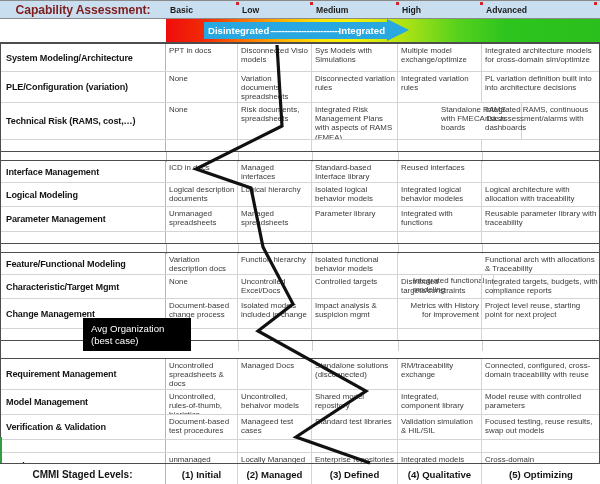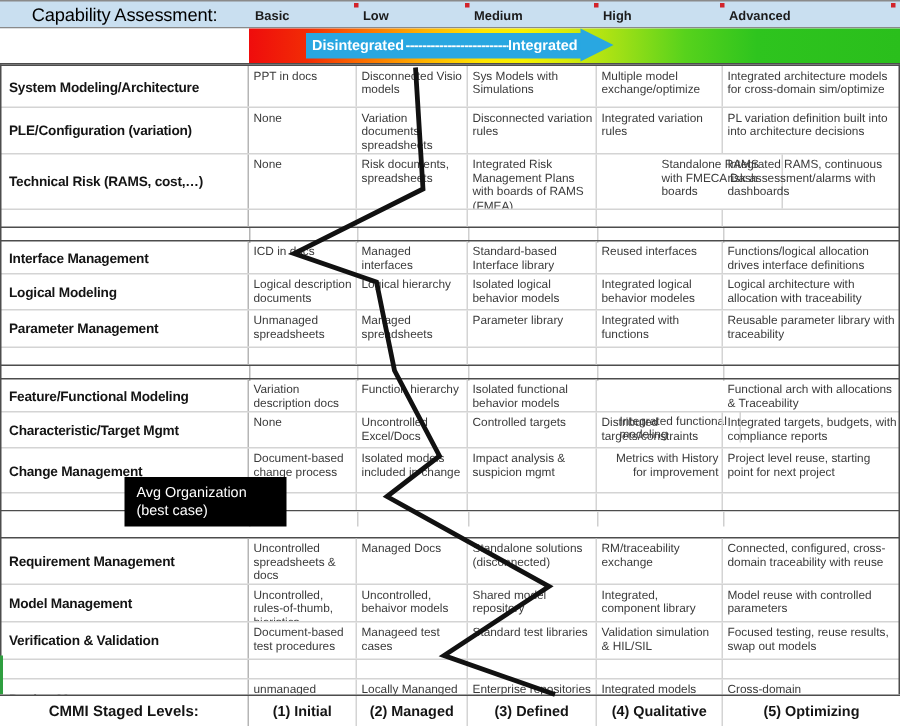--- a/index.html
+++ b/index.html
@@ -17,21 +17,21 @@
   .hdr-row{
     position:absolute;left:0;top:0;width:600px;height:19px;
     background:#c9dff0;
     border-top:1px solid #8a8a8a;
     border-bottom:1px solid #8a8a8a;
     box-sizing:border-box;
   }
   .hdr-title{
     position:absolute;left:0;top:0;width:166px;height:18px;
     display:flex;align-items:center;justify-content:center;
-    font-weight:normal;font-size:12.2px;color:#000000;
+    font-weight:bold;font-size:12.2px;color:#7f1d1d;
     letter-spacing:-0.1px;
   }
   .hdr-cell{
     position:absolute;top:0;height:18px;
     display:flex;align-items:center;
     font-weight:bold;font-size:8.6px;color:#1b1b1b;
     padding-left:4px;box-sizing:border-box;
   }
   .redmark{
     position:absolute;width:3px;height:3px;background:#d2232a;top:1px;
@@ -210,21 +210,21 @@
           <div class="cell" style="left: 166px; width: 72px;">None</div>
           <div class="cell" style="left: 238px; width: 74px;">Variation documents, spreadsheets</div>
           <div class="cell" style="left: 312px; width: 86px;">Disconnected variation rules</div>
           <div class="cell" style="left: 398px; width: 84px;">Integrated variation rules</div>
           <div class="cell last" style="left: 482px; width: 118px;">PL variation definition built into into architecture decisions</div>
         </div>
         <div class="row" style="top: 59px; height: 37px;">
           <div class="cap">Technical Risk (RAMS, cost,…)</div>
           <div class="cell" style="left: 166px; width: 72px;">None</div>
           <div class="cell" style="left: 238px; width: 74px;">Risk documents, spreadsheets</div>
-          <div class="cell" style="left: 312px; width: 86px;">Integrated Risk Management Plans with boards of RAMS (FMEA)</div>
+          <div class="cell" style="left: 312px; width: 86px;">Integrated Risk Management Plans with aspects of RAMS (FMEA)</div>
           <div class="cell" style="left: 398px; width: 84px; margin-left: 40px;">Standalone RAMS with FMECA Dash boards</div>
           <div class="cell last" style="left: 482px; width: 118px;">Integrated RAMS, continuous risk assessment/alarms with dashboards</div>
         </div>
         <div class="row last" style="top: 96px; height: 11px;">
           <div class="cap"></div>
           <div class="cell" style="left: 166px; width: 72px;"></div>
           <div class="cell" style="left: 238px; width: 74px;"></div>
           <div class="cell" style="left: 312px; width: 86px;"></div>
           <div class="cell" style="left: 398px; width: 84px;"></div>
           <div class="cell last" style="left: 482px; width: 118px;"></div>
@@ -237,21 +237,20 @@
         <div class="vdiv" style="left: 398px;"></div>
         <div class="vdiv" style="left: 482px;"></div>
       </div>
       <div class="grp" style="top: 117px; height: 84px;">
         <div class="row" style="top: 0px; height: 22px;">
           <div class="cap">Interface Management</div>
           <div class="cell" style="left: 166px; width: 72px;">ICD in docs</div>
           <div class="cell" style="left: 312px; width: 86px;">Standard-based Interface library</div>
           <div class="cell" style="left: 238px; width: 74px;">Managed interfaces</div>
           <div class="cell" style="left: 398px; width: 84px;">Reused interfaces</div>
-          <div class="cell last" style="left: 482px; width: 118px;">Functions/logical allocation drives interface definitions</div>
         </div>
         <div class="row" style="top: 22px; height: 24px;">
           <div class="cap">Logical Modeling</div>
           <div class="cell" style="left: 166px; width: 72px;">Logical description documents</div>
           <div class="cell" style="left: 238px; width: 74px;">Logical hierarchy</div>
           <div class="cell" style="left: 312px; width: 86px;">Isolated logical behavior models</div>
           <div class="cell" style="left: 398px; width: 84px;">Integrated logical behavior modeles</div>
           <div class="cell last" style="left: 482px; width: 118px;">Logical architecture with allocation with traceability</div>
         </div>
         <div class="row" style="top: 46px; height: 25px;">

